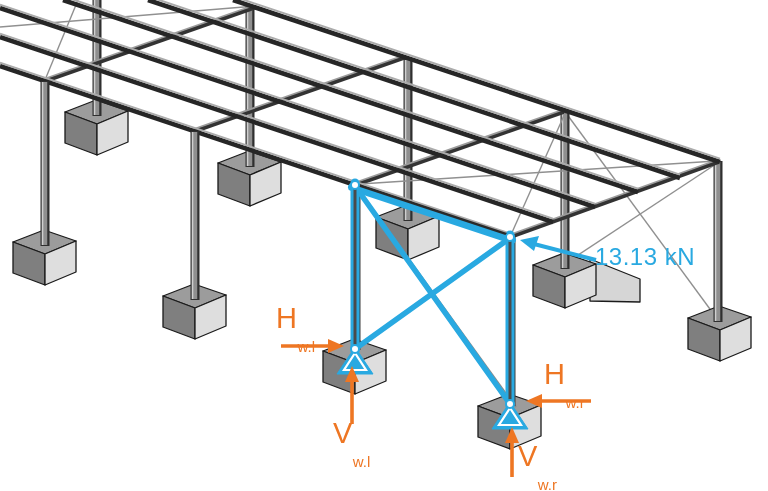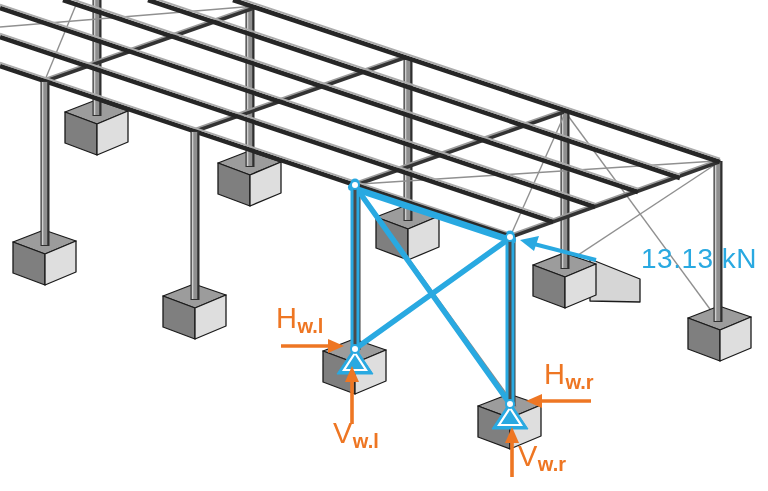--- a/index.html
+++ b/index.html
@@ -1,23 +1,23 @@
 <!DOCTYPE html>
 <html style="--cyan: #29A9E1; --orange: #EE7623; --bg: #ffffff;"><head>
 <meta charset="utf-8">
 <style>
   html,body{margin:0;padding:0;background:#fff;}
   #stage{position:relative;width:768px;height:491px;background:var(--bg,#fff);overflow:hidden;
          font-family:"Liberation Sans", sans-serif;}
   #scene{position:absolute;left:0;top:0;}
   .force-label{position:absolute;color:var(--orange,#EE7623);font-size:29px;line-height:1;
                font-weight:400;letter-spacing:.5px;white-space:nowrap;}
-  .force-label .sub{font-size:20px;position:relative;top:5px;letter-spacing:0;font-weight:bold;}
-  .load-label{position:absolute;color:var(--cyan,#29A9E1);font-size:28px;line-height:1;
-              font-weight:400;letter-spacing:.5px;white-space:nowrap;margin-left:46px;}
+  .force-label .sub{font-size:15px;position:relative;top:24px;letter-spacing:0;}
+  .load-label{position:absolute;color:var(--cyan,#29A9E1);font-size:24px;line-height:1;
+              font-weight:400;letter-spacing:.5px;white-space:nowrap;}
 </style>
 </head>
 <body>
 
 <div id="stage">
 
 <svg id="scene" width="768" height="491" viewBox="0 0 768 491">
 
   <g stroke="#909090" stroke-width="1.4" fill="none">
     <line x1="566" y1="113" x2="718" y2="320"></line>

